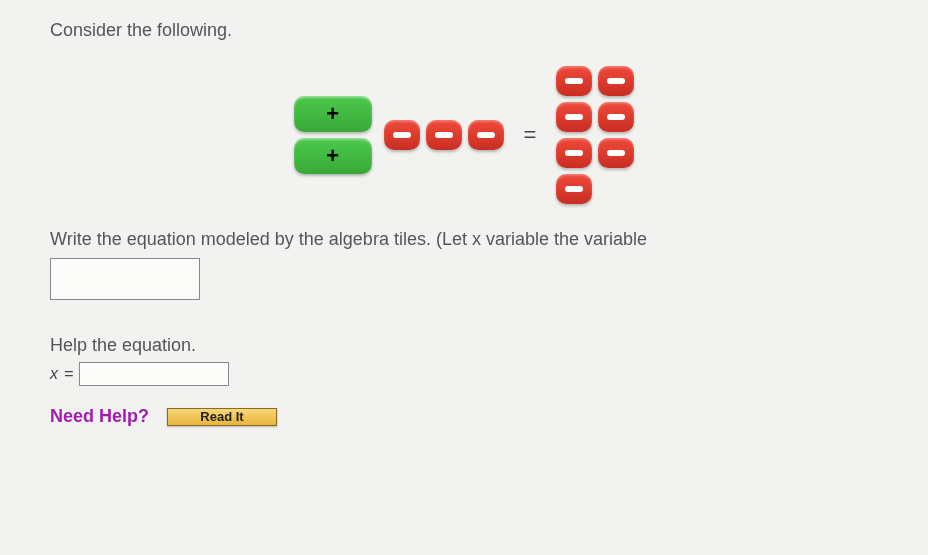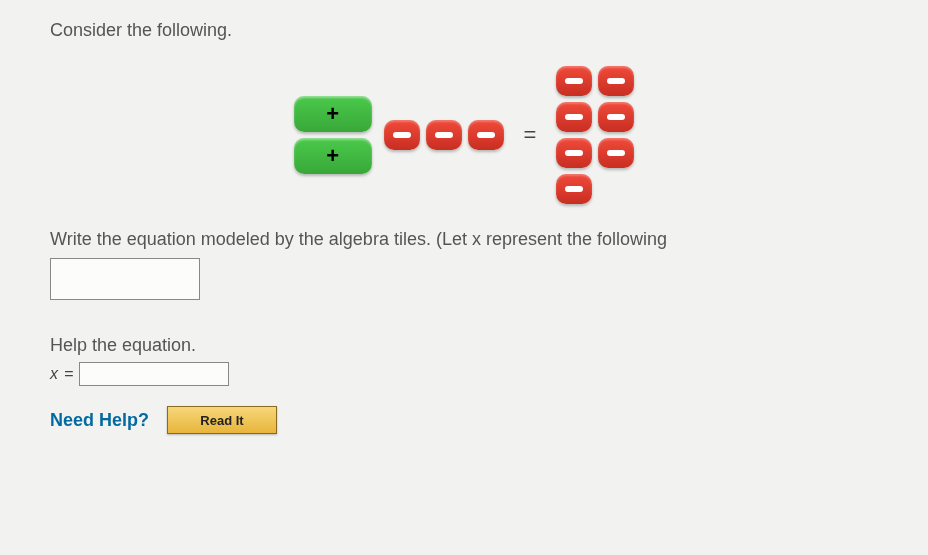--- a/index.html
+++ b/index.html
@@ -108,27 +108,27 @@
       background: #fcfcfa;
       font-size: 14px;
       padding: 2px 4px;
     }
     .help-row {
       display: flex;
       align-items: center;
       gap: 18px;
     }
     .need-help {
-      color: #0369a1;
+      color: #a21caf;
       font-weight: bold;
       font-size: 18px;
     }
     .read-btn {
       width: 110px;
-      height: 28px;
+      height: 18px;
       background: linear-gradient(#f6d77a, #e8b53a);
       border: 1px solid #8a6a20;
       font-size: 13px;
       font-weight: bold;
       color: #222;
       cursor: pointer;
       box-shadow: 0 1px 2px rgba(0,0,0,0.25);
     }
   </style>
 </head>
@@ -181,21 +181,21 @@
         </div>
     </div>
     <div class="rhs-row">
       <div class="unit-tile">
           <div class="minus-bar"></div>
         </div>
     </div>
   </div>
 </div>
 
-<div class="instruction">Write the equation modeled by the algebra tiles. (Let x represent the following</div>
+<div class="instruction">Write the equation modeled by the algebra tiles. (Let x variable the variable</div>
 <input class="answer-box" type="text" style="">
 
 <div class="solve-section">Help the equation.</div>
 <div class="eq-line">
   <span class="var">x</span>
   <span>=</span>
   <input class="small-input" type="text" style="">
 </div>
 
 <div class="help-row">

